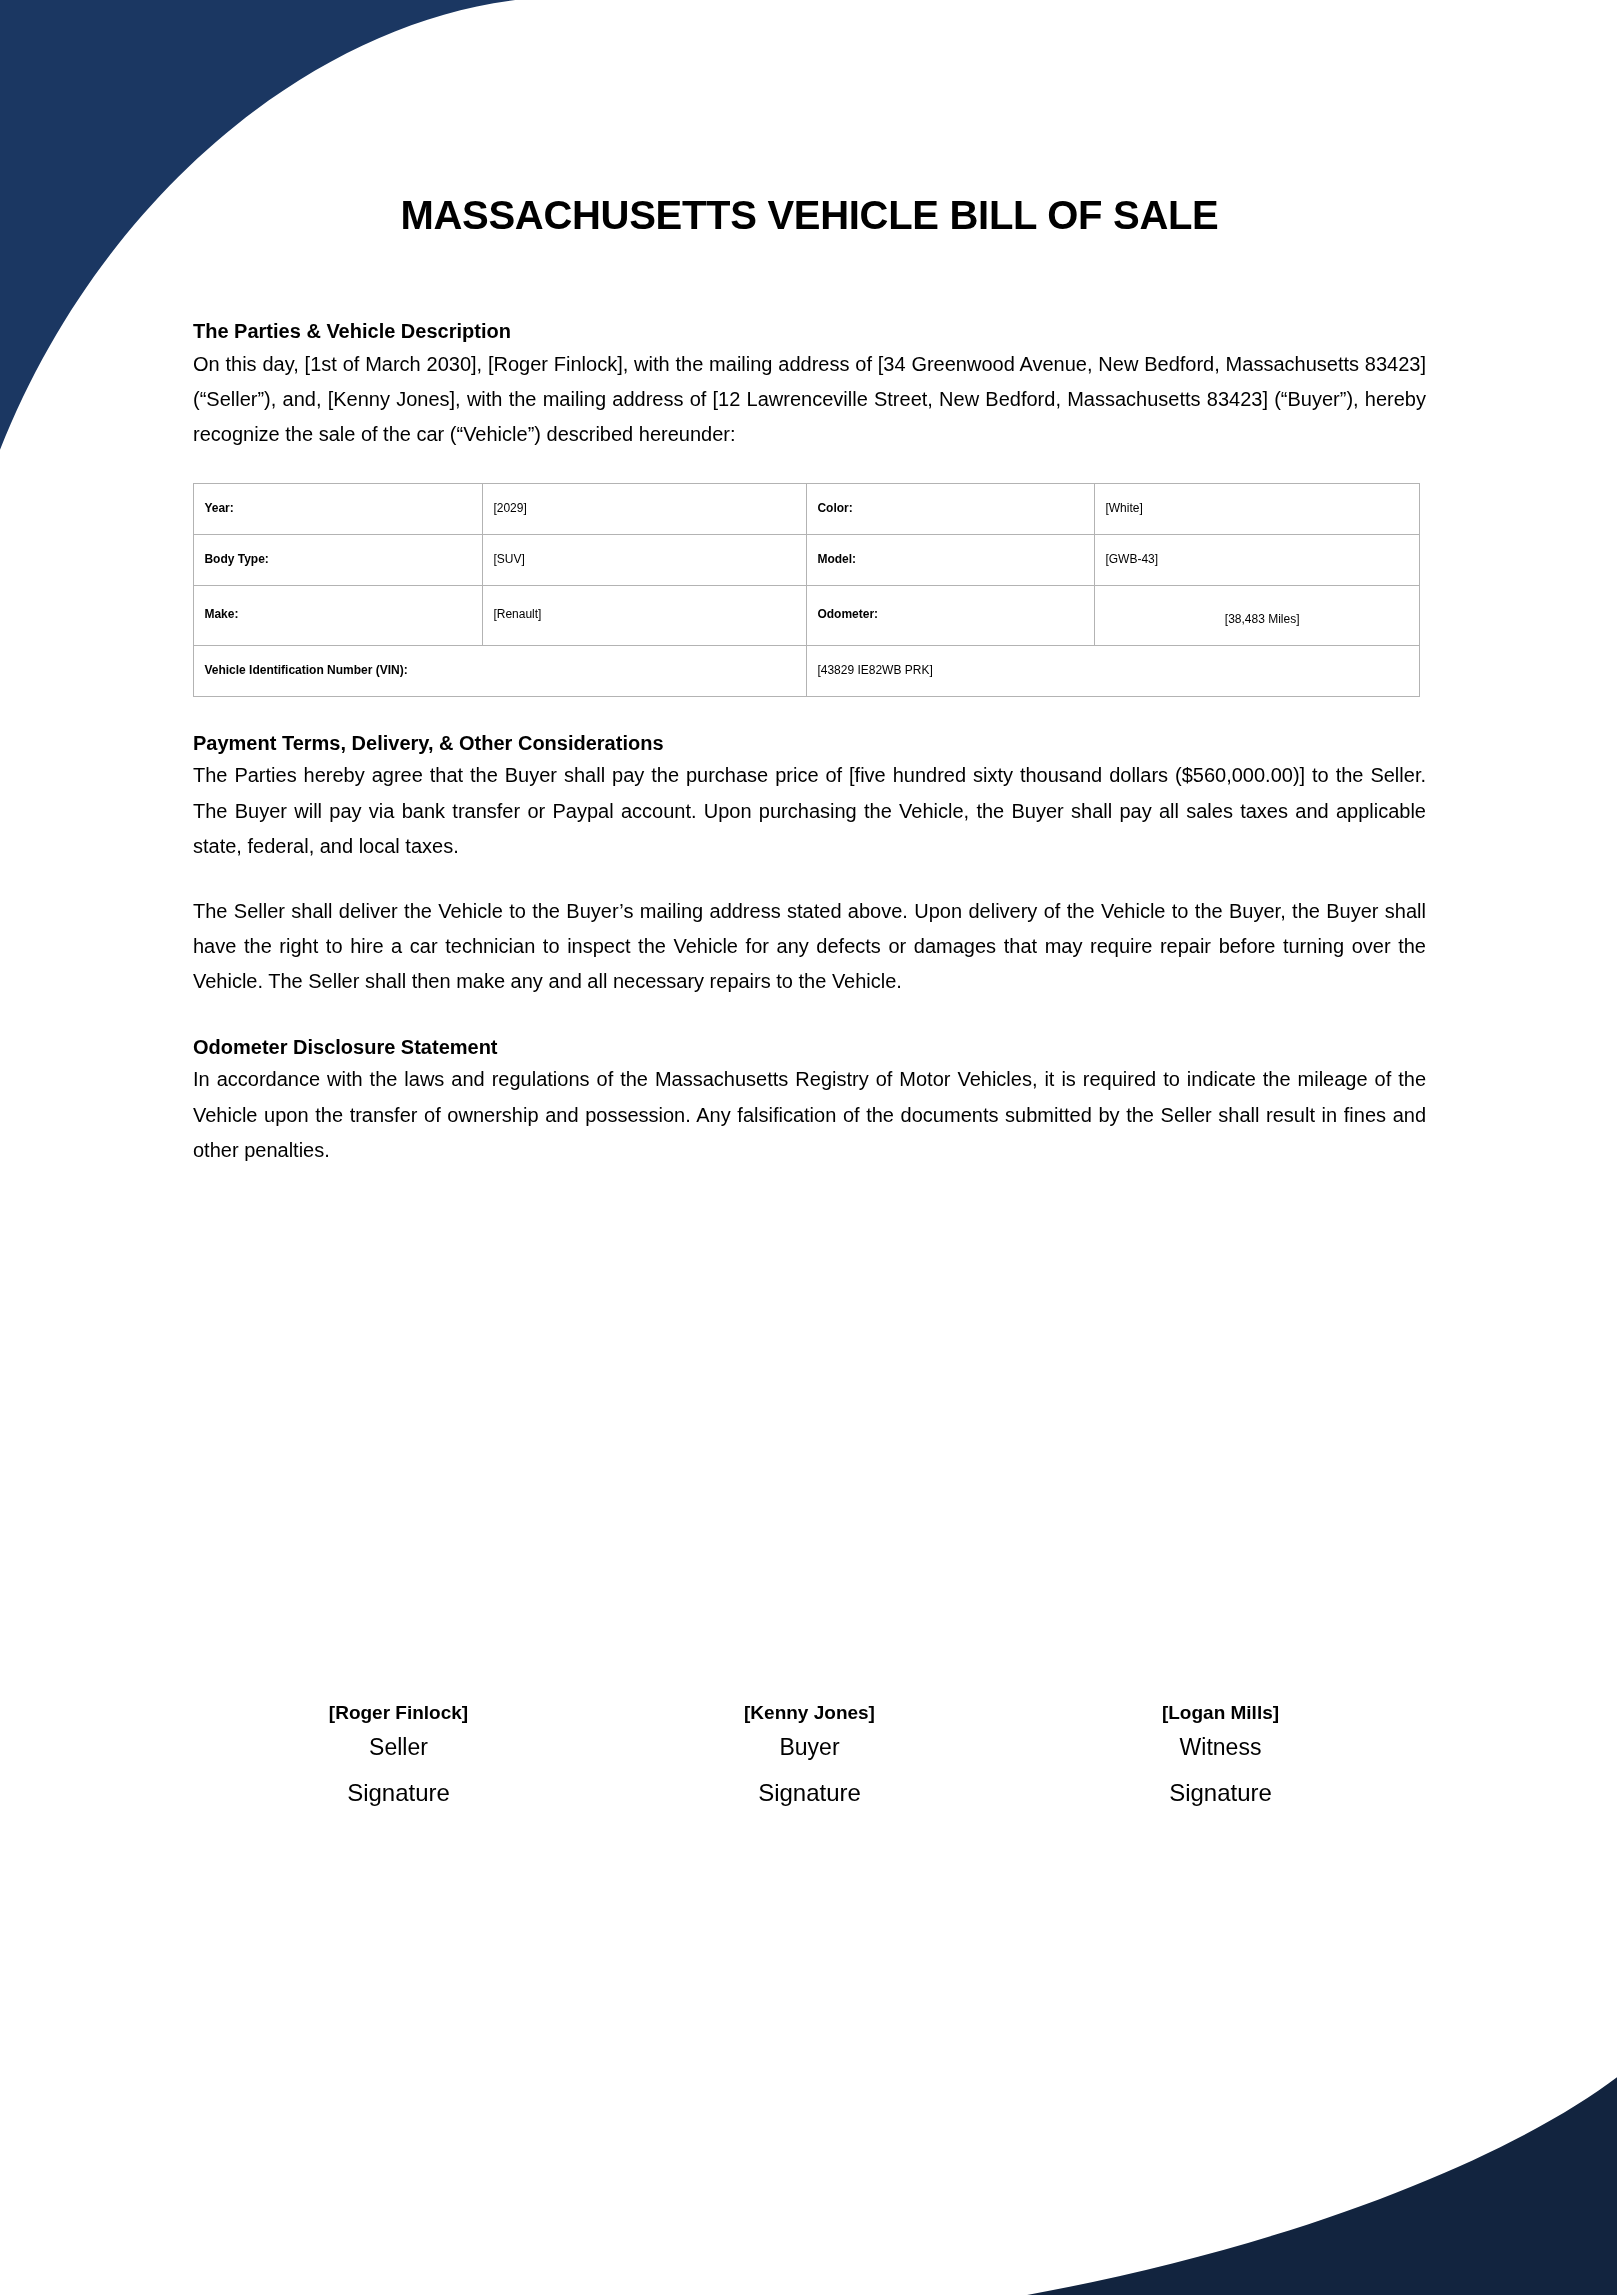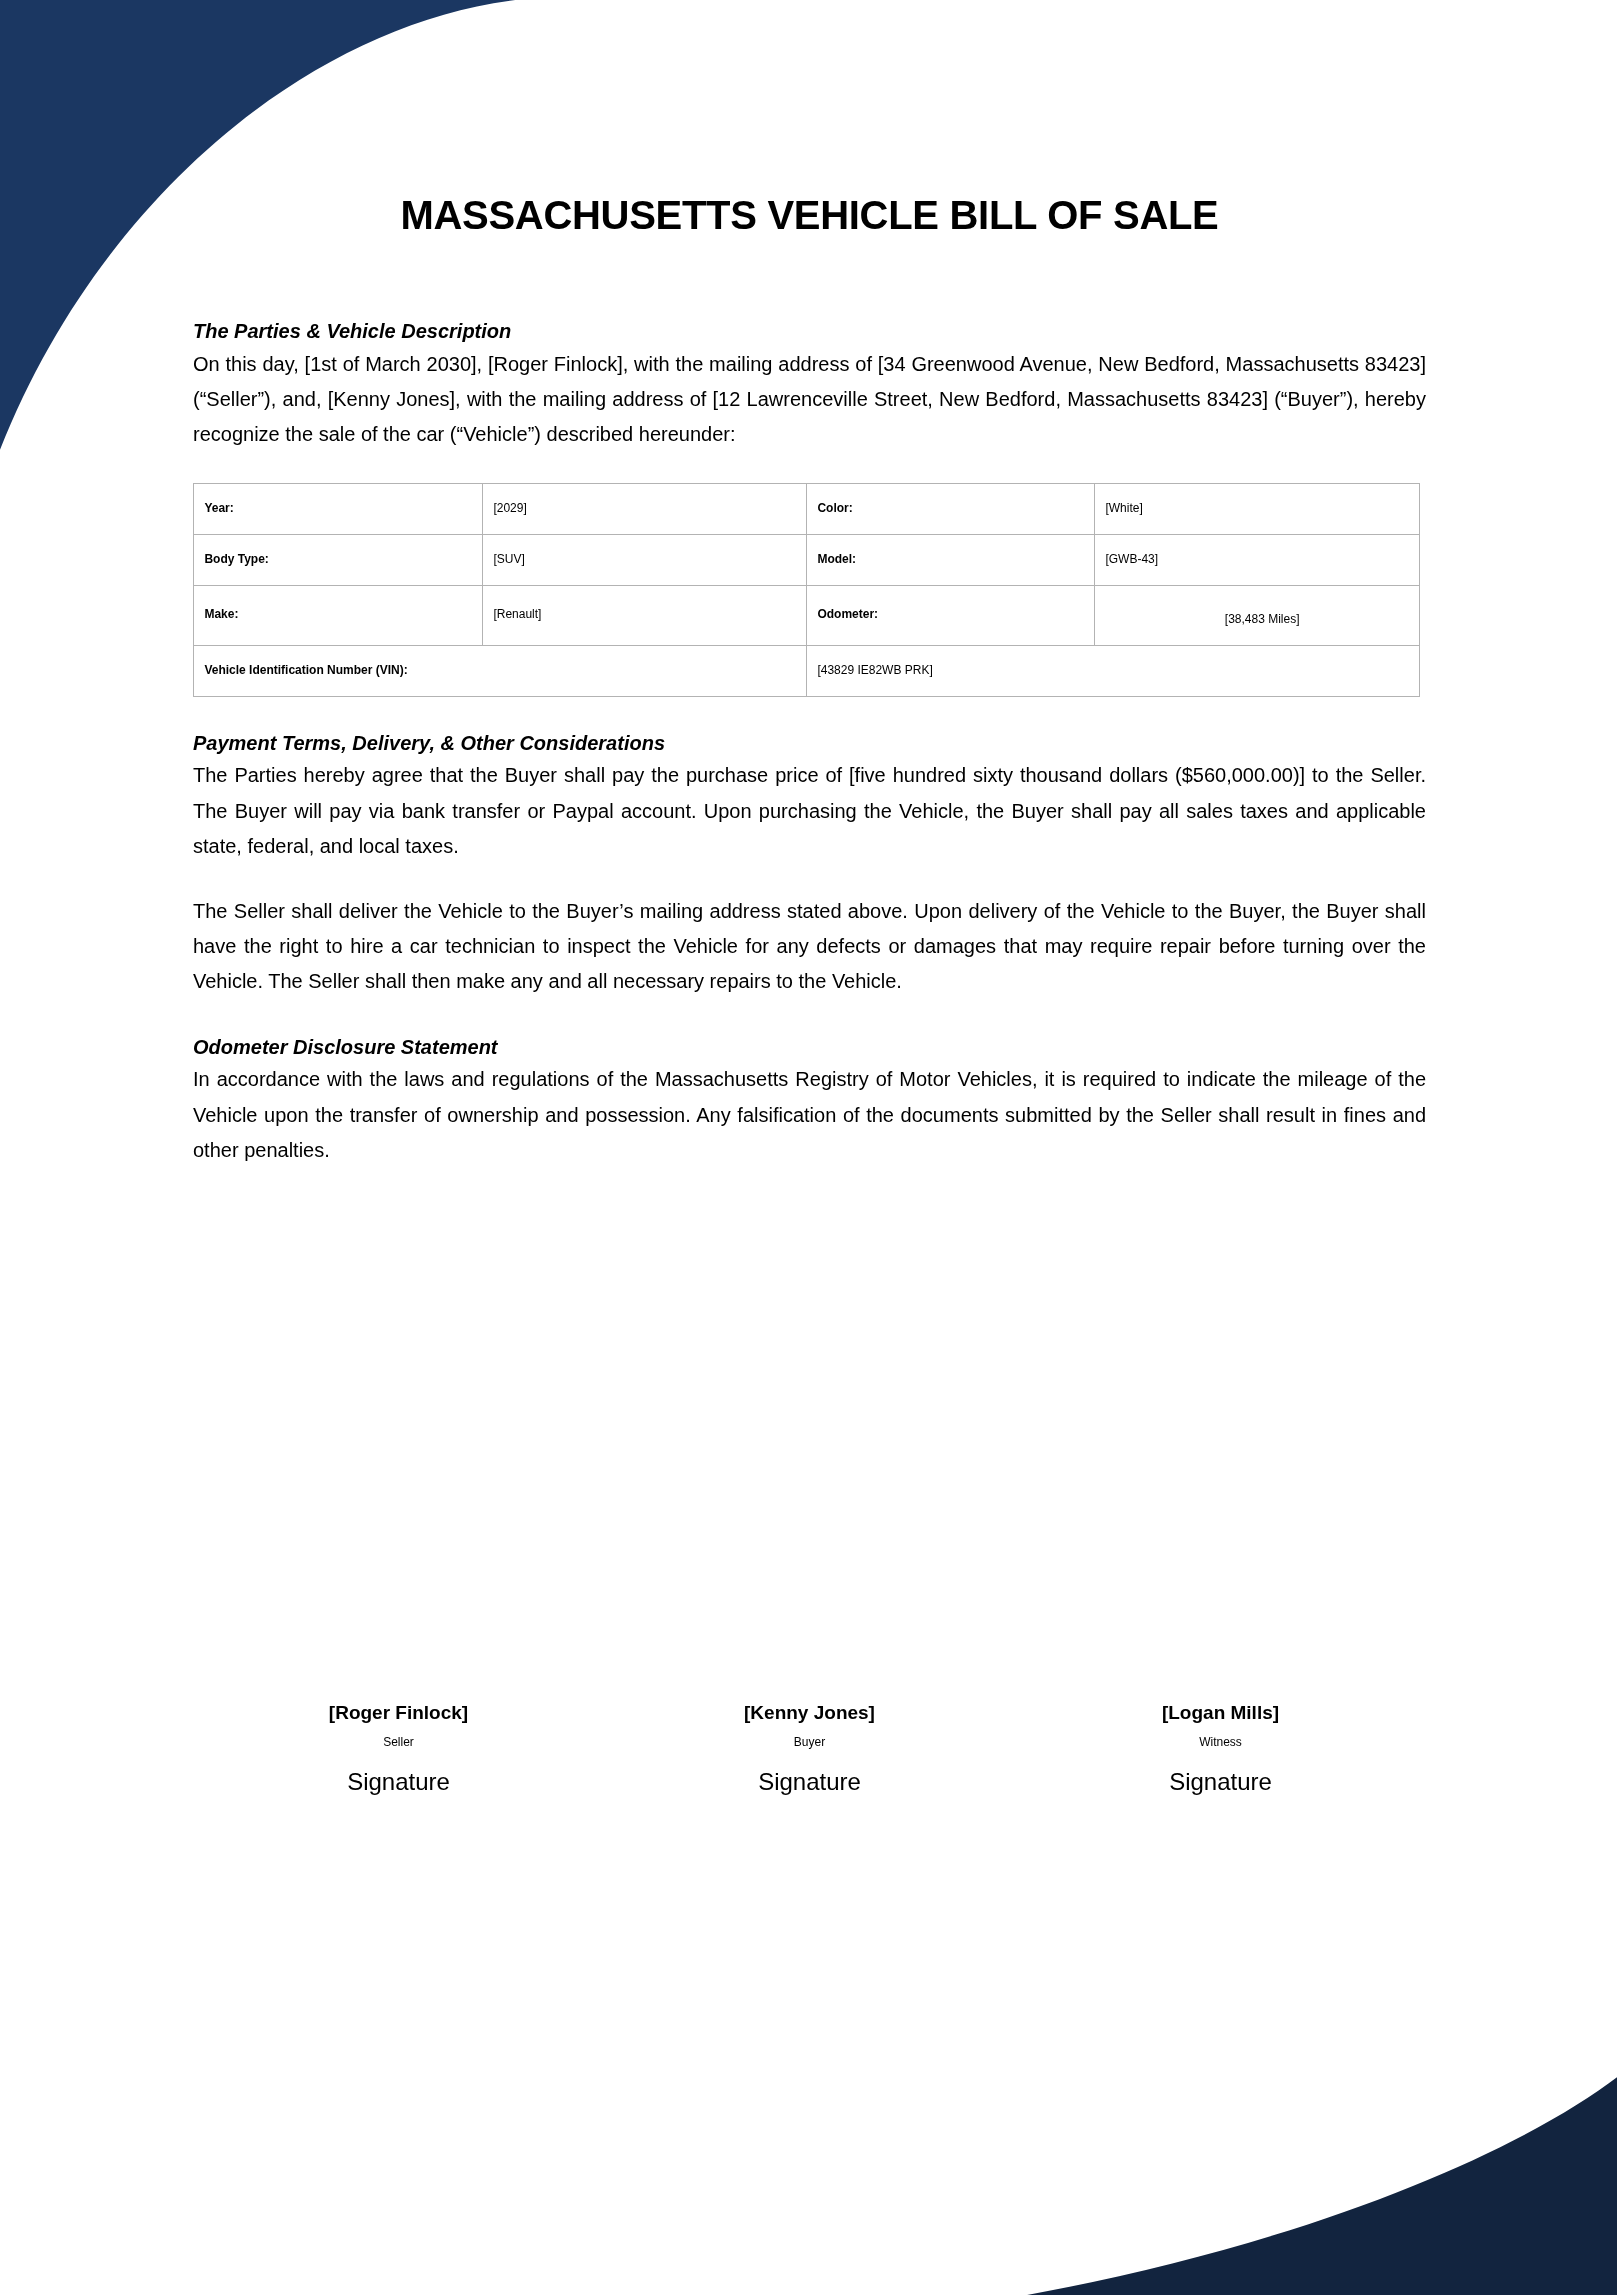--- a/index.html
+++ b/index.html
@@ -46,21 +46,20 @@
     line-height: 1.05;
     white-space: nowrap;
   }
 
   
   .section-heading {
     font-size: 20px;
     font-weight: bold;
     line-height: 1.3;
     margin: 0;
-    font-style: italic;
   }
 
   .sec-parties { margin-top: 82px; }
   .sec-payment { margin-top: 33px; }
   .sec-odometer { margin-top: 34px; }
 
   
   .body-par {
     font-size: 20px;
     line-height: 1.77;
@@ -110,21 +109,21 @@
   .sig-col {
     width: 411px;
     text-align: center;
   }
   .sig-name {
     font-size: 19px;
     font-weight: bold;
     line-height: 1.0;
   }
   .sig-role {
-    font-size: 12px;
+    font-size: 23px;
     font-weight: normal;
     line-height: 1.0;
     margin-top: 13.7px;
   }
   .sig-word {
     font-size: 24px;
     font-weight: normal;
     line-height: 1.0;
     margin-top: 22px;
   }

